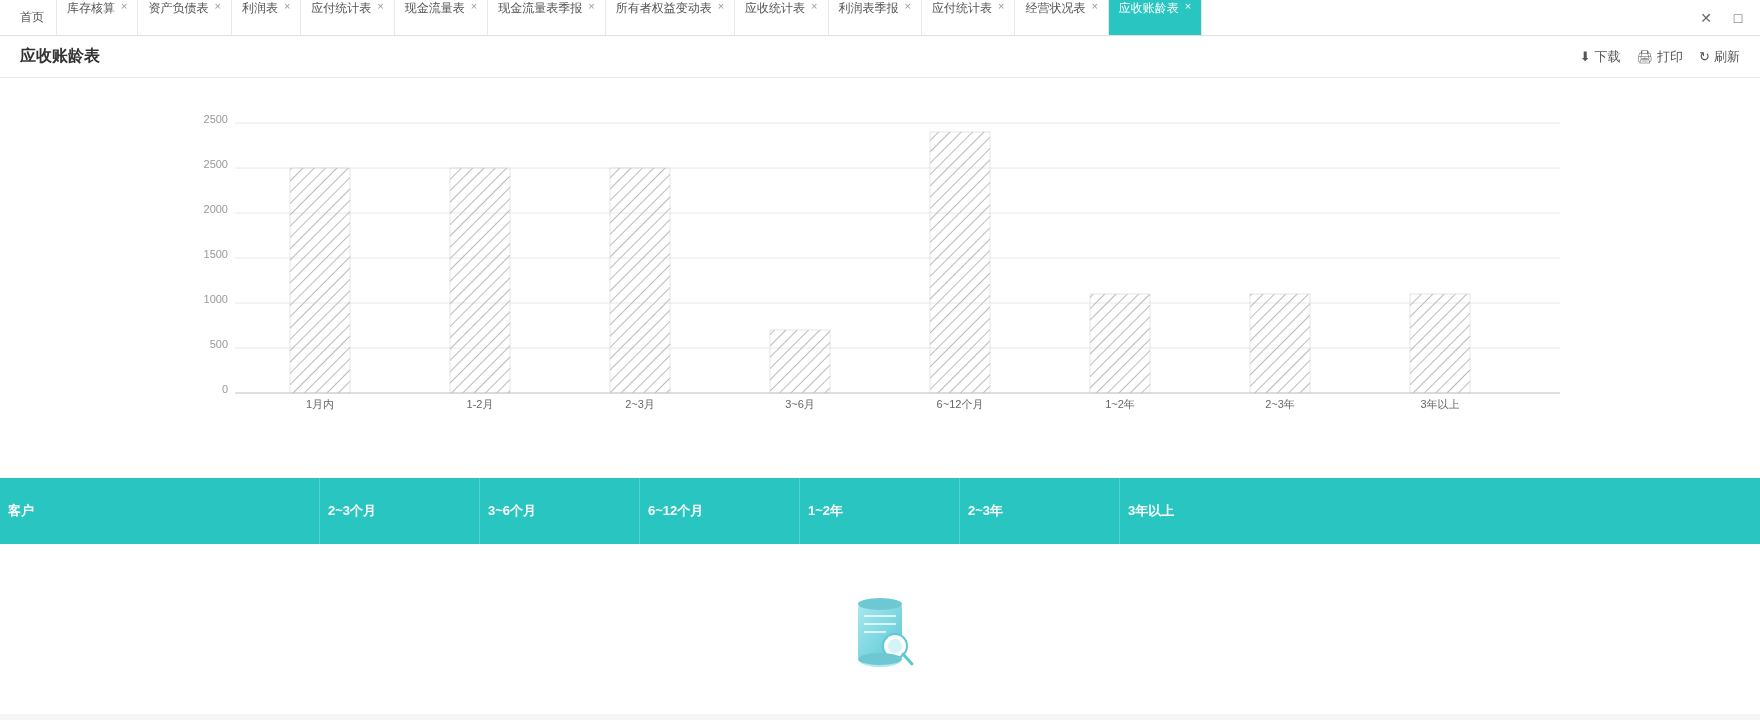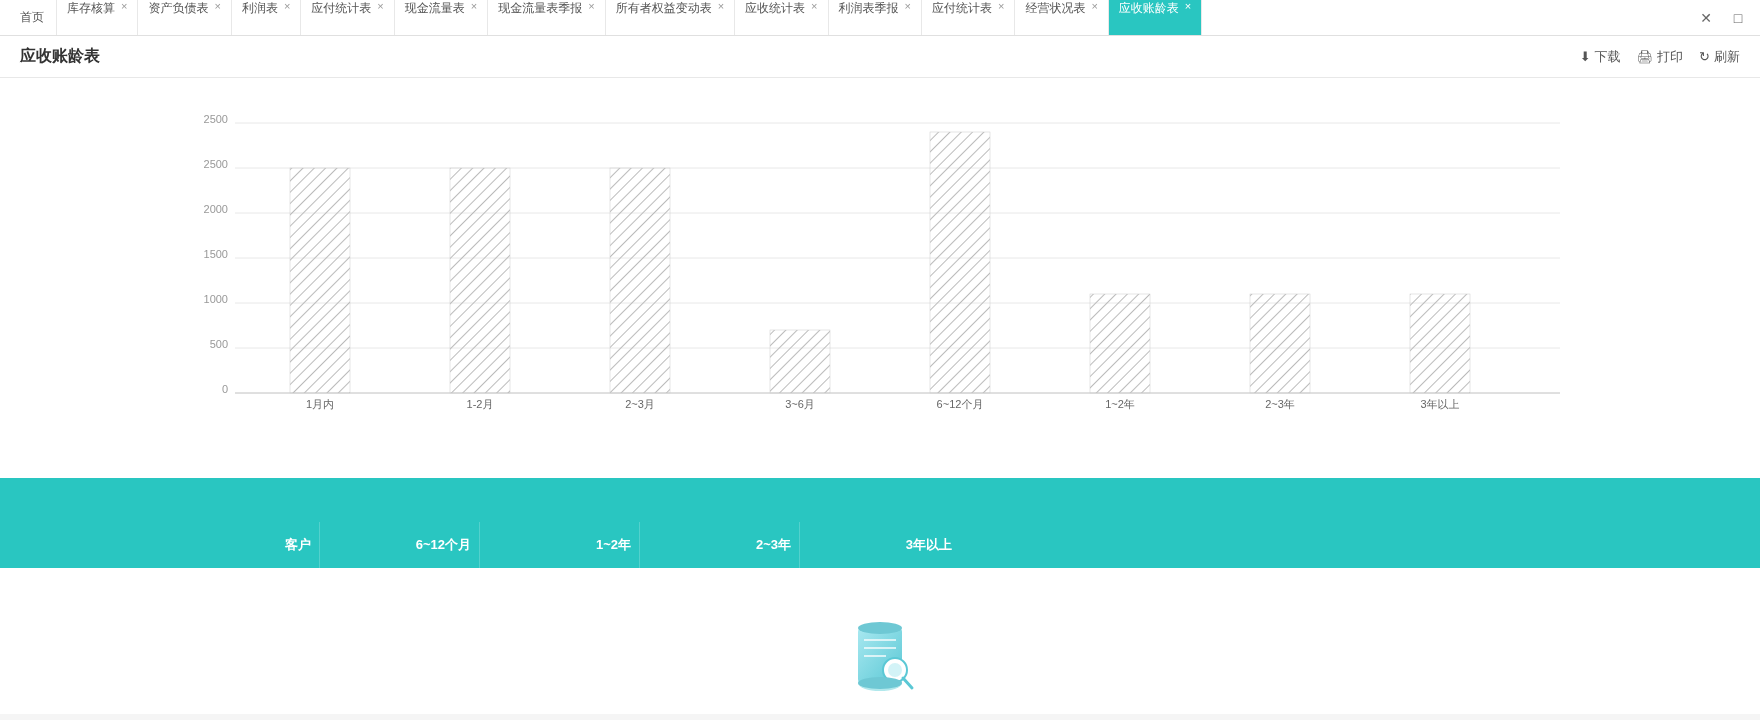--- a/index.html
+++ b/index.html
@@ -104,24 +104,23 @@
     
     .table-header {
       display: grid;
       grid-template-columns: 2fr 1fr 1fr 1fr 1fr 1fr 1fr 1fr 1fr 1fr;
       background: #29c6c1;
       color: #fff;
       font-size: 13px;
       font-weight: bold;
     }
     .table-header-cell {
-      padding: 14px 8px;
-      text-align: right;
+      padding: 24px 8px;
+      text-align: left;
       border-right: 1px solid rgba(255,255,255,0.2);
-      margin-top: 44px;
     }
     .table-header-cell:last-child { border-right: none; }
 
     
     .empty-state {
       display: flex;
       flex-direction: column;
       align-items: center;
       justify-content: center;
       padding: 40px;
@@ -279,20 +278,22 @@
         <text x="1100" y="310" font-size="11" fill="#666" text-anchor="middle">2~3年</text>
 
         <rect x="1230" y="196" width="60" height="99" class="bar-hatched"></rect>
         <text x="1260" y="310" font-size="11" fill="#666" text-anchor="middle">3年以上</text>
       </svg>
     </div>
   </div>
 
   <div class="table-header">
     <div class="table-header-cell">客户</div>
+    <div class="table-header-cell">2~3个月</div>
+    <div class="table-header-cell">3~6个月</div>
     <div class="table-header-cell">6~12个月</div>
     <div class="table-header-cell">1~2年</div>
     <div class="table-header-cell">2~3年</div>
     <div class="table-header-cell">3年以上</div>
   </div>
 
   <div class="empty-state">
     <div class="empty-icon">
 
       <svg width="100" height="100" viewBox="0 0 100 100" xmlns="http://www.w3.org/2000/svg">

